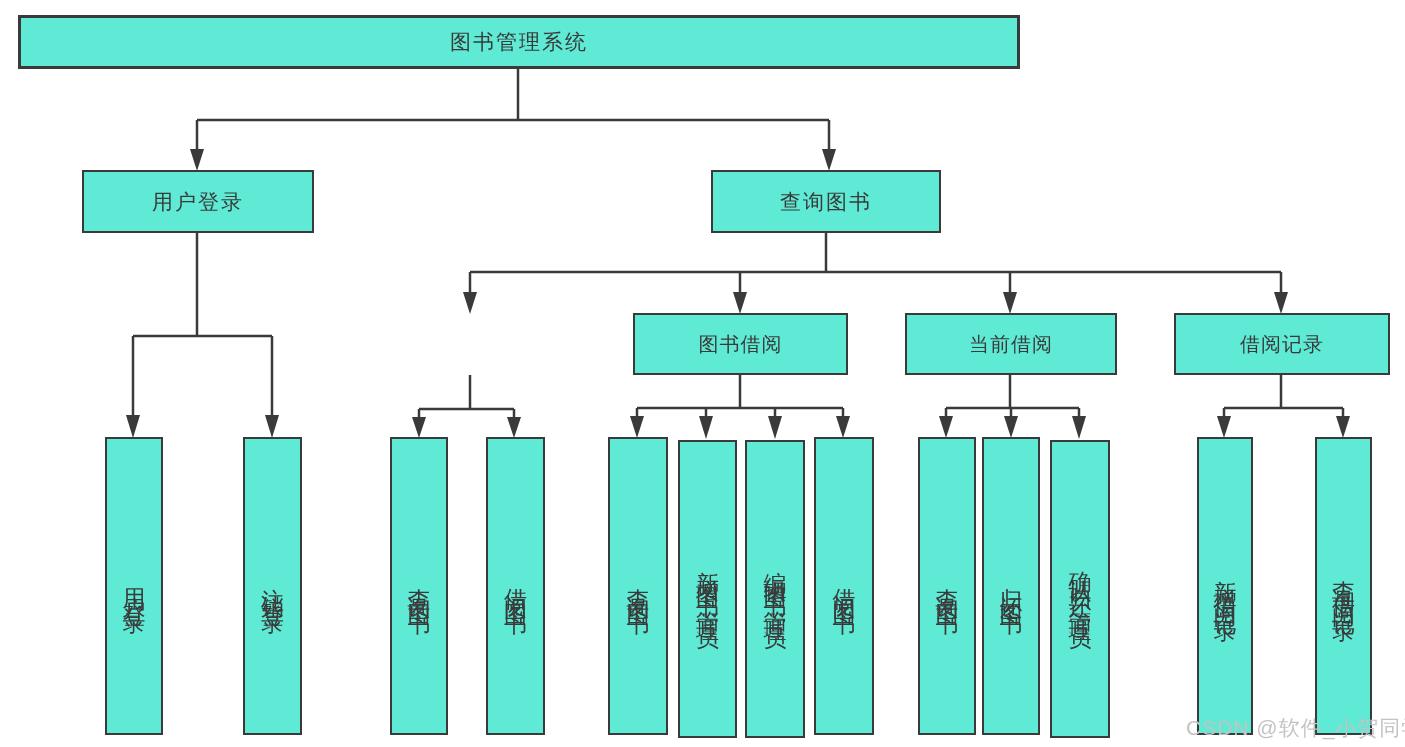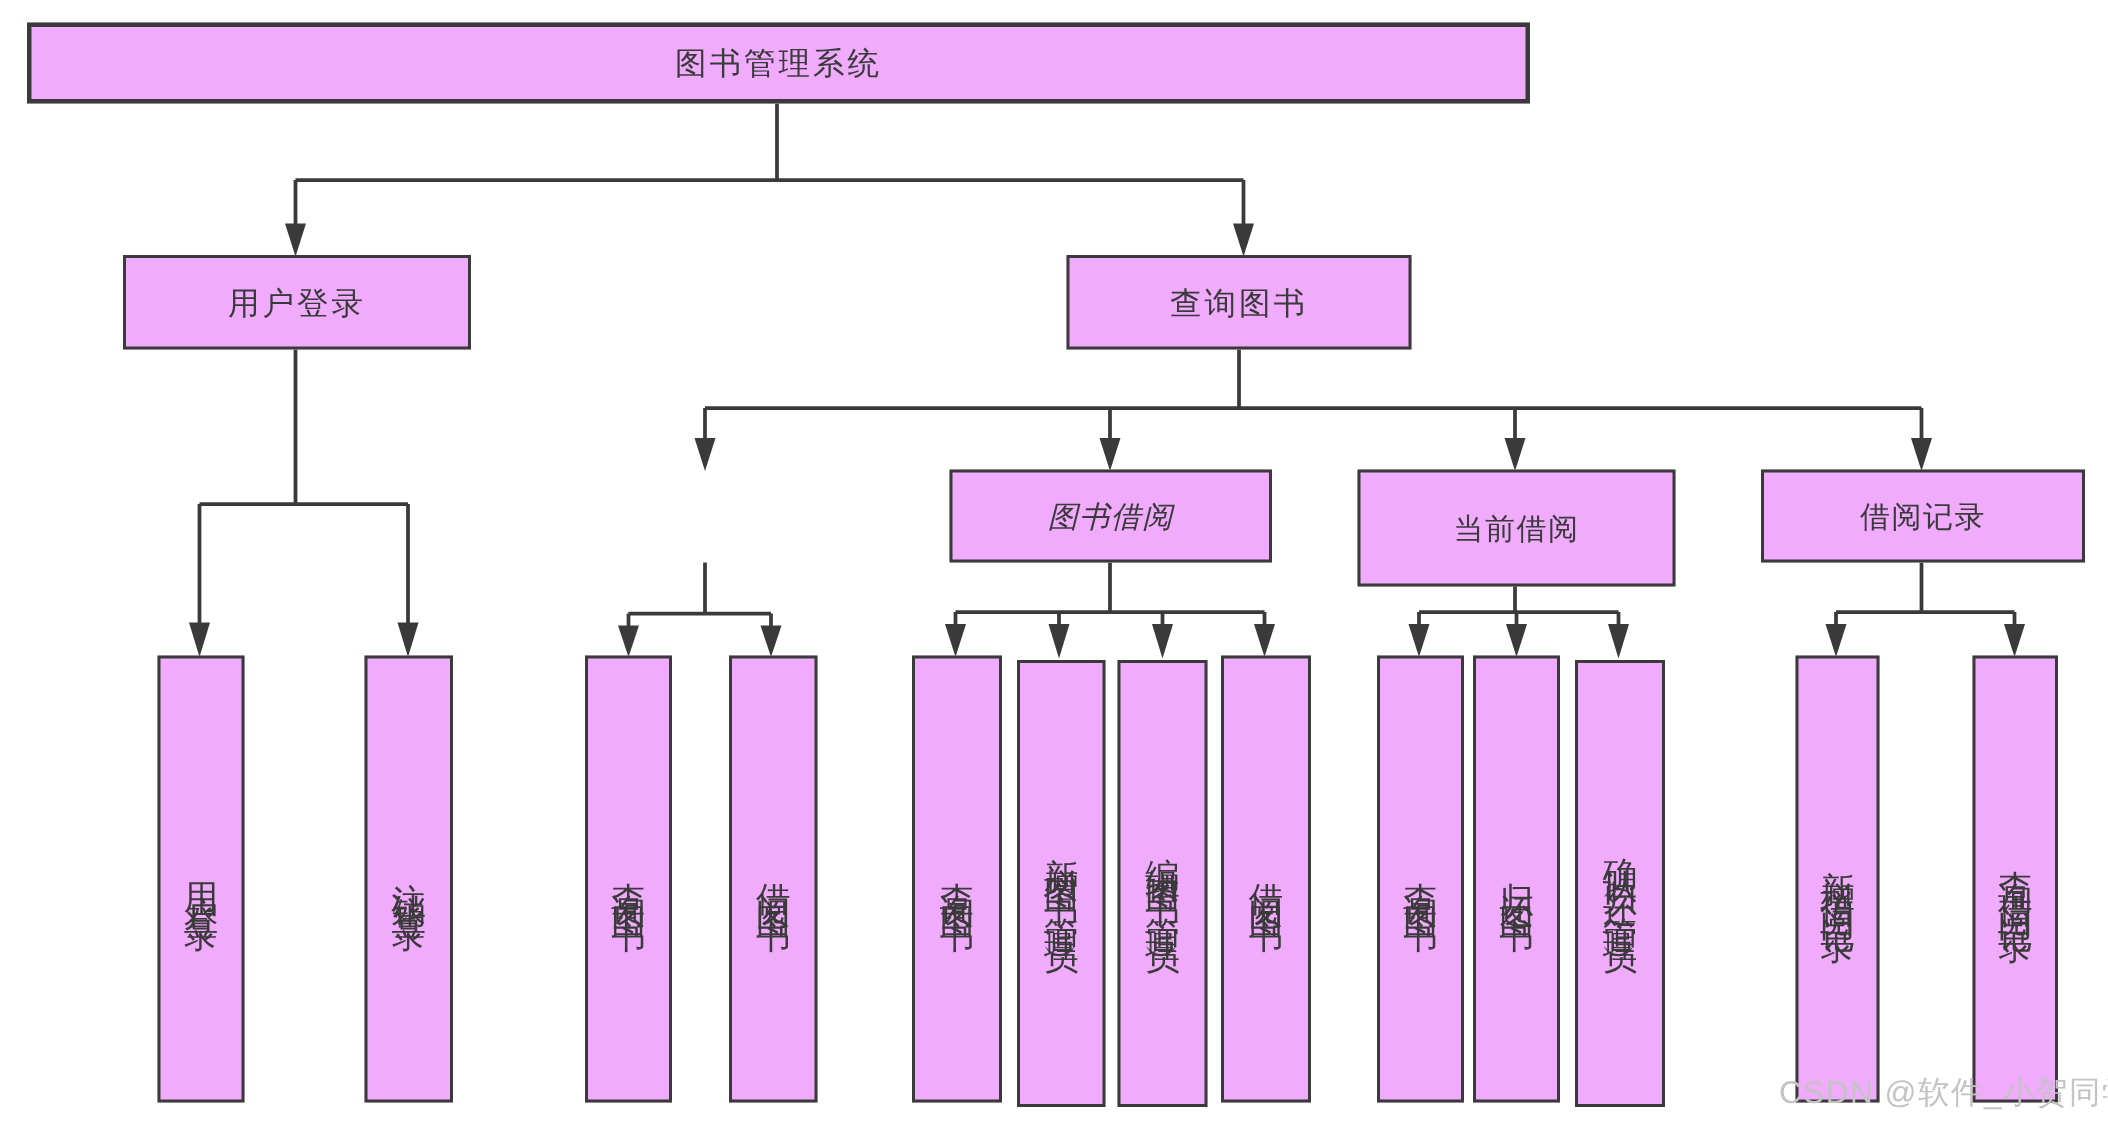--- a/index.html
+++ b/index.html
@@ -2,21 +2,21 @@
 <html><head>
 <meta charset="utf-8">
 <style>
   * { margin:0; padding:0; box-sizing:border-box; }
   html,body { background:#ffffff; }
   body { font-family:"Liberation Sans","DejaVu Sans",sans-serif; }
   .stage { position:relative; width:1405px; height:747px; background:#ffffff; overflow:hidden; }
   .wires { position:absolute; left:0; top:0; width:1405px; height:747px; }
   .wires path { stroke:#3a3a3a; stroke-width:2.5; fill:none; }
   .wires polygon { fill:#3a3a3a; stroke:none; }
-  .box { position:absolute; border:2.5px solid #3a3a3a; background:#f0abfc;
+  .box { position:absolute; border:2.5px solid #3a3a3a; background:#5eead4;
          display:flex; align-items:center; justify-content:center; color:#3a3a3a; }
   .root { border-width:3px; font-size:21px; letter-spacing:2px; }
   .h2   { font-size:21px; letter-spacing:2px; }
   .h3   { font-size:20px; letter-spacing:1px; }
   .leaf { top:437px; height:298px; }
   .leaf .vtext { writing-mode:vertical-rl; text-orientation:mixed;
                  font-size:23px; letter-spacing:8px; line-height:1; }
   .watermark { position:absolute; left:1186px; top:714px; font-size:21px;
                color:#c3c3c3; letter-spacing:1px; white-space:nowrap; }
 </style>
@@ -91,24 +91,24 @@
     <span>图书管理系统</span>
   </div>
 
   <div class="box h2" style="left:82px; top:170px; width:232px; height:63px;">
     <span>用户登录</span>
   </div>
   <div class="box h2" style="left:711px; top:170px; width:230px; height:63px;">
     <span>查询图书</span>
   </div>
 
-  <div class="box h3" style="left:633px; top:313px; width:215px; height:62px;font-style:italic;">
+  <div class="box h3" style="left:633px; top:313px; width:215px; height:62px;">
     <span>图书借阅</span>
   </div>
-  <div class="box h3" style="left:905px; top:313px; width:212px; height:78px;">
+  <div class="box h3" style="left:905px; top:313px; width:212px; height:62px;">
     <span>当前借阅</span>
   </div>
   <div class="box h3" style="left:1174px; top:313px; width:216px; height:62px;">
     <span>借阅记录</span>
   </div>
 
   <div class="box leaf" style="left:105px; width:58px;">
     <span class="vtext">用户登录</span>
   </div>
   <div class="box leaf" style="left:243px; width:59px;">

